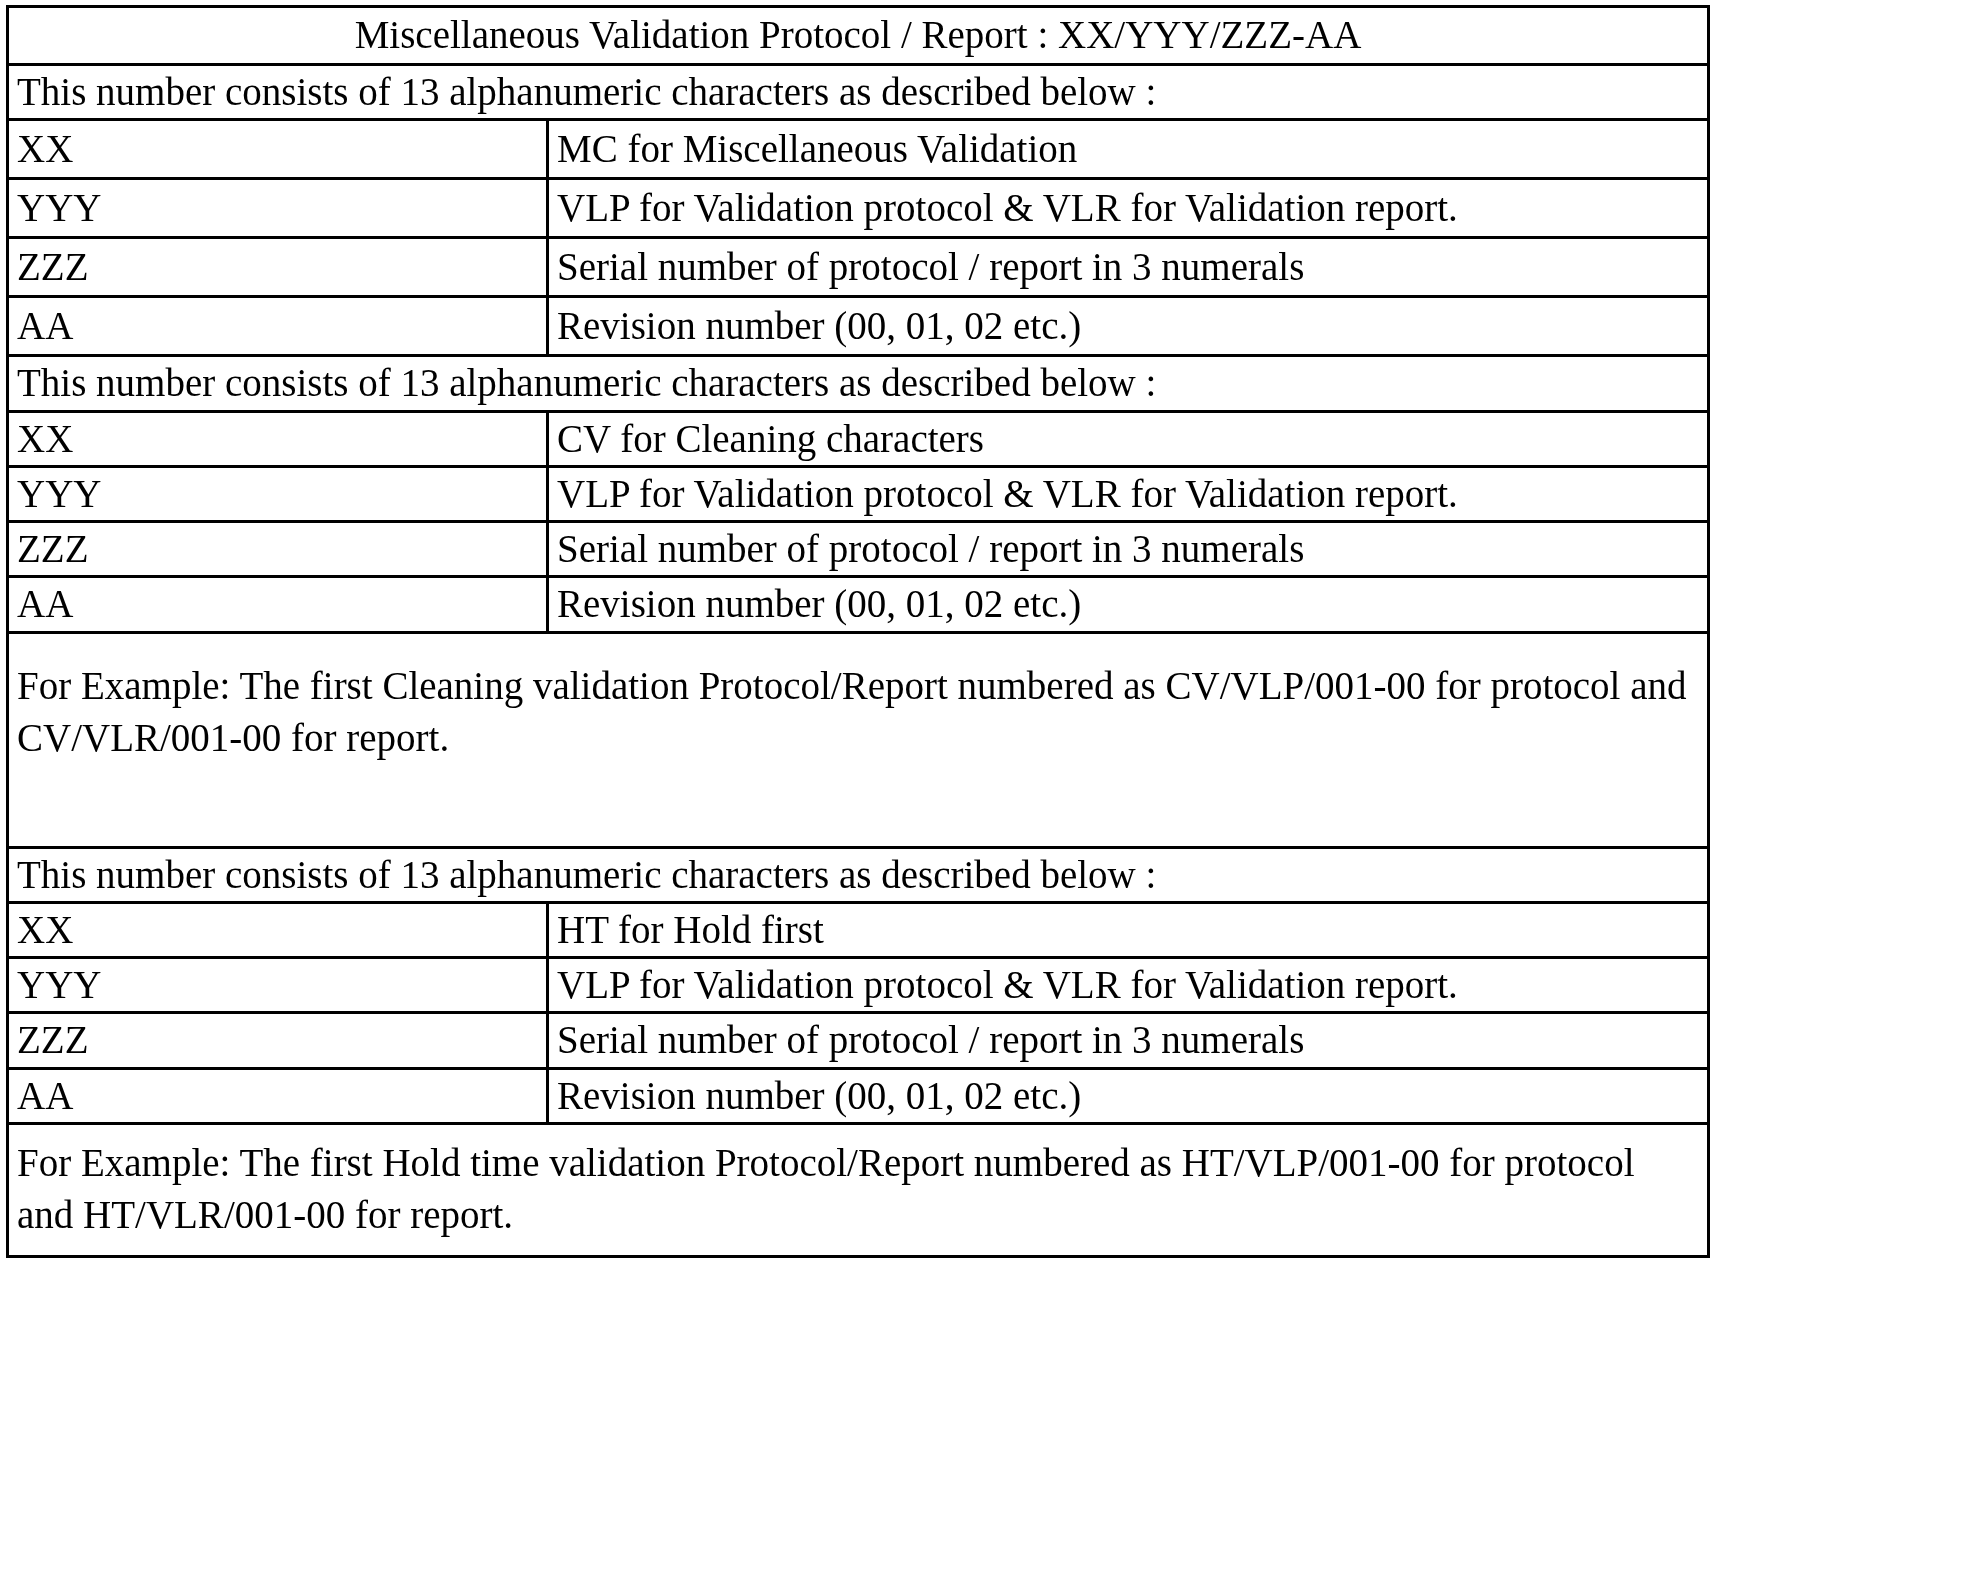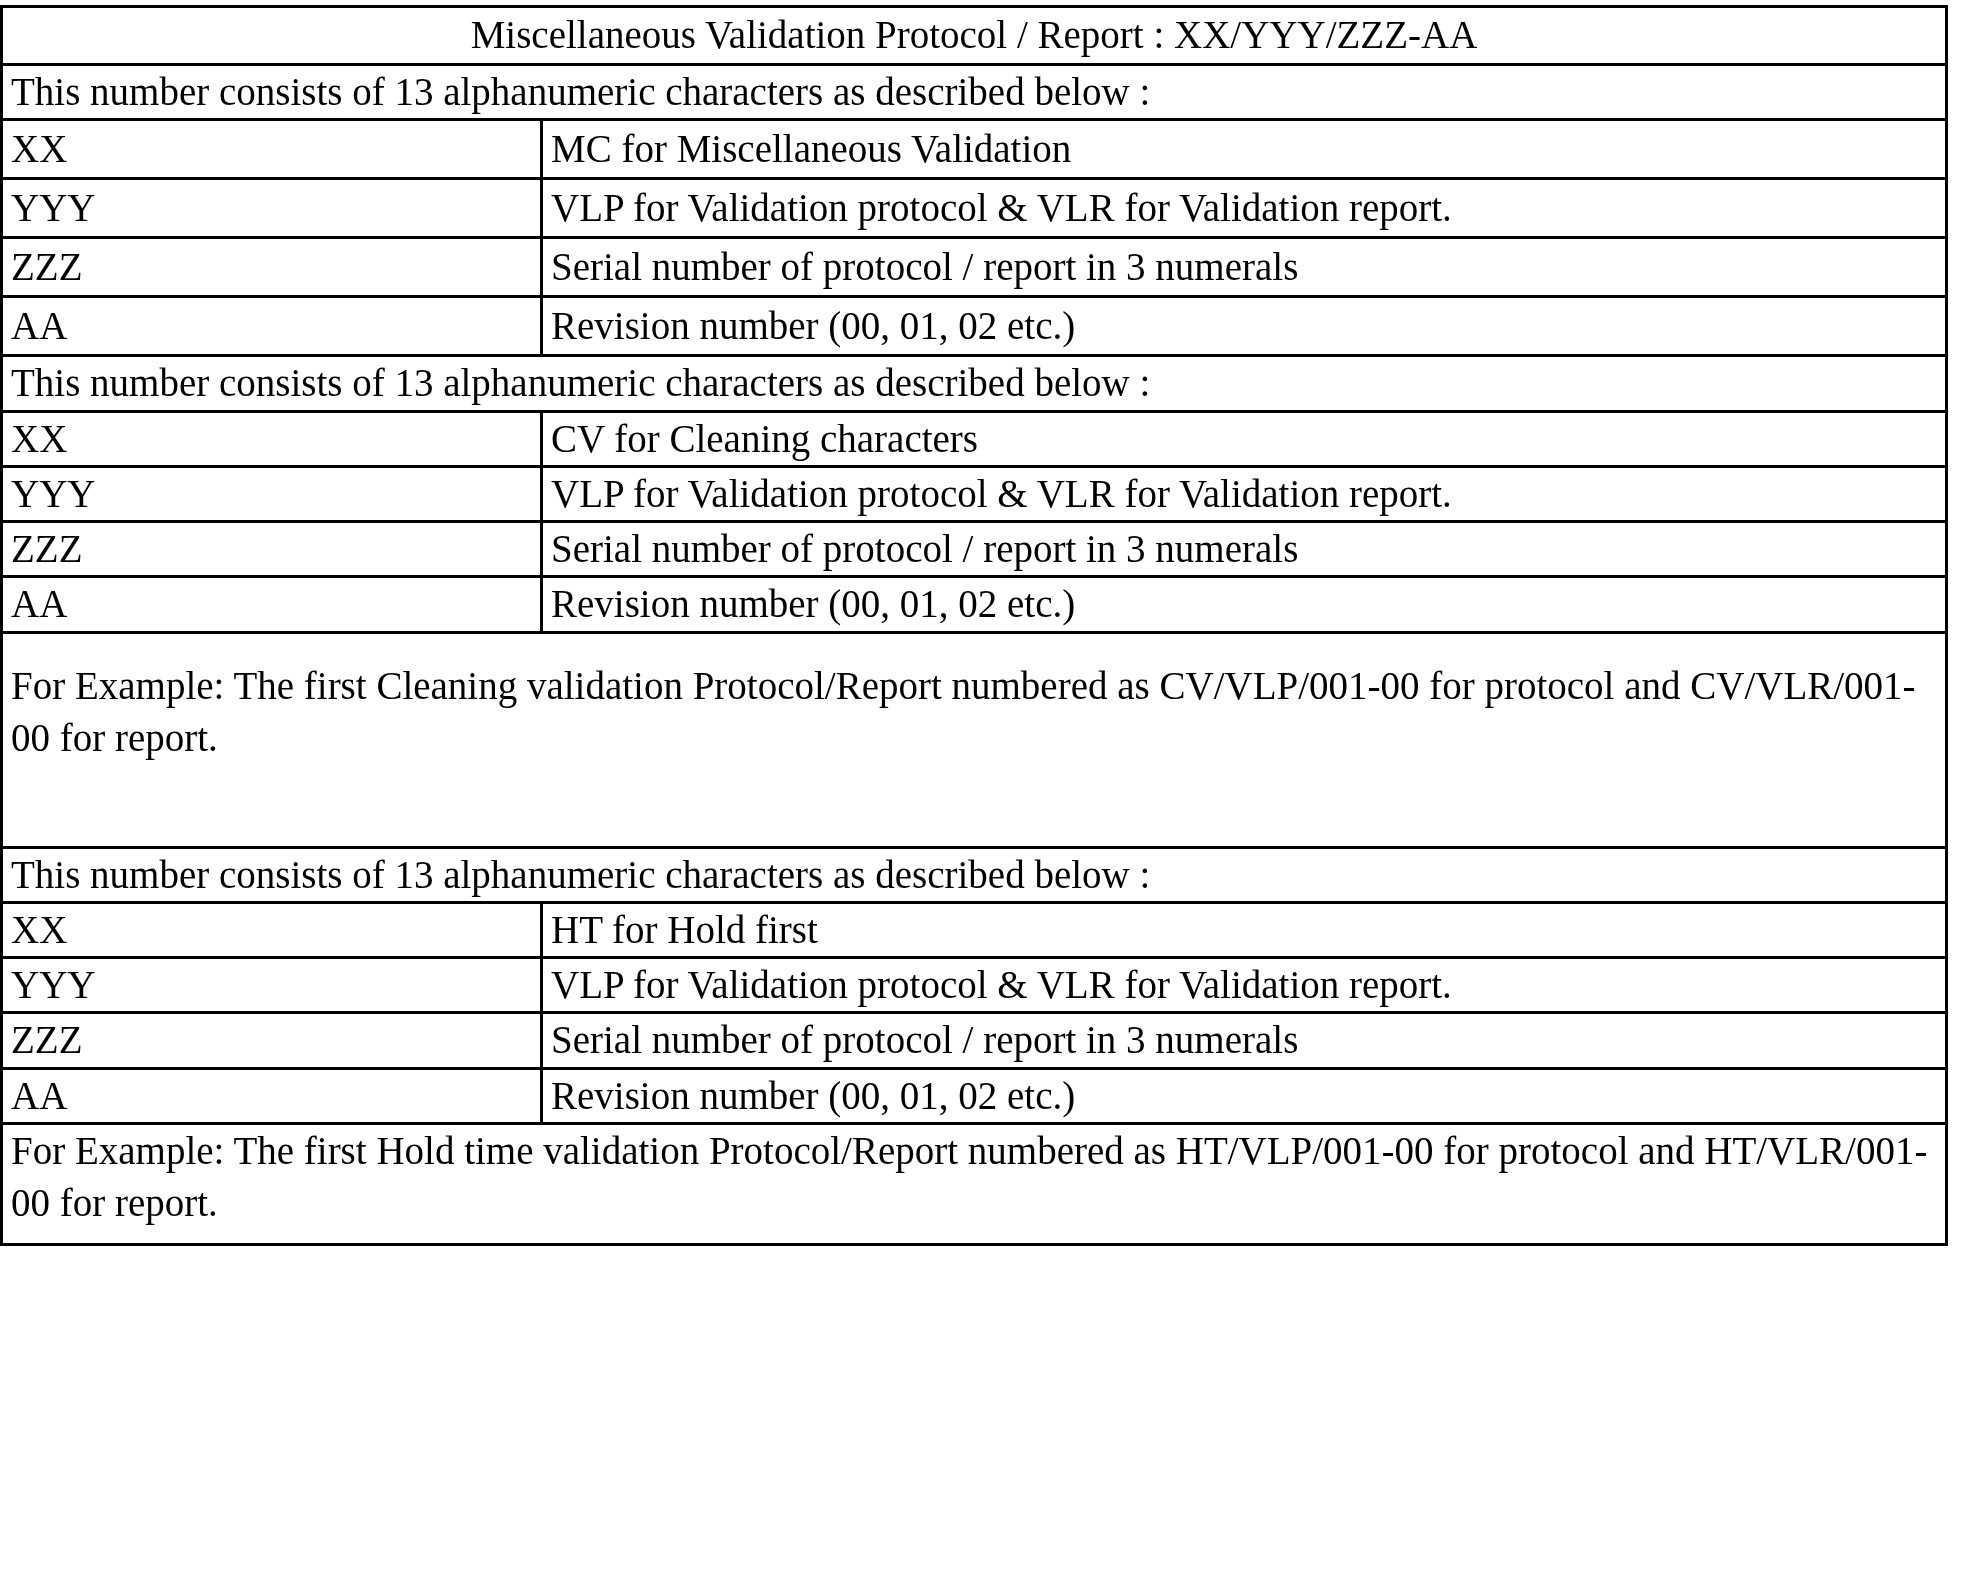--- a/index.html
+++ b/index.html
@@ -17,21 +17,22 @@
 
   .page {
     width: 1962px;
     height: 1586px;
     position: relative;
     background: #ffffff;
     box-sizing: border-box;
   }
 
   .doc-table {
-    width: 1948px;
+    width: 1704px;
+    margin-left: 6px;
     margin-top: 5px;
     border-collapse: collapse;
     table-layout: fixed;
   }
 
   .doc-table td {
     border: 3px solid #000000;
     padding: 0 8px;
     vertical-align: middle;
     font-size: 39px;
@@ -80,20 +81,21 @@
     padding-top: 14px;
   }
   .example-cell.taller {
     height: 186px;
     vertical-align: top;
     padding-top: 26px;
   }
   .example-cell.bottom {
     height: 118px;
     vertical-align: top;
+    padding-top: 12px;
   }
 </style>
 </head>
 <body>
 
 <div class="page">
 
   <table class="doc-table">
     <colgroup>
       <col class="col-key">

